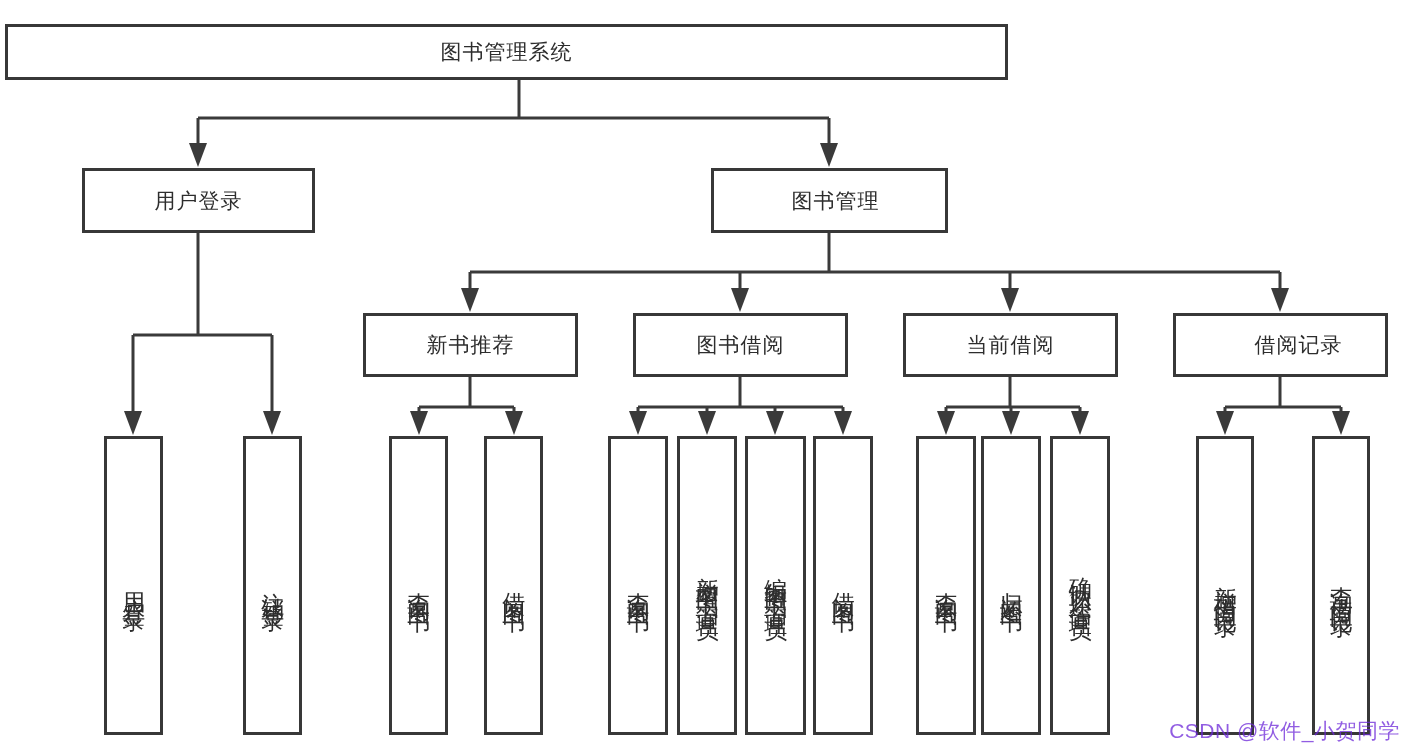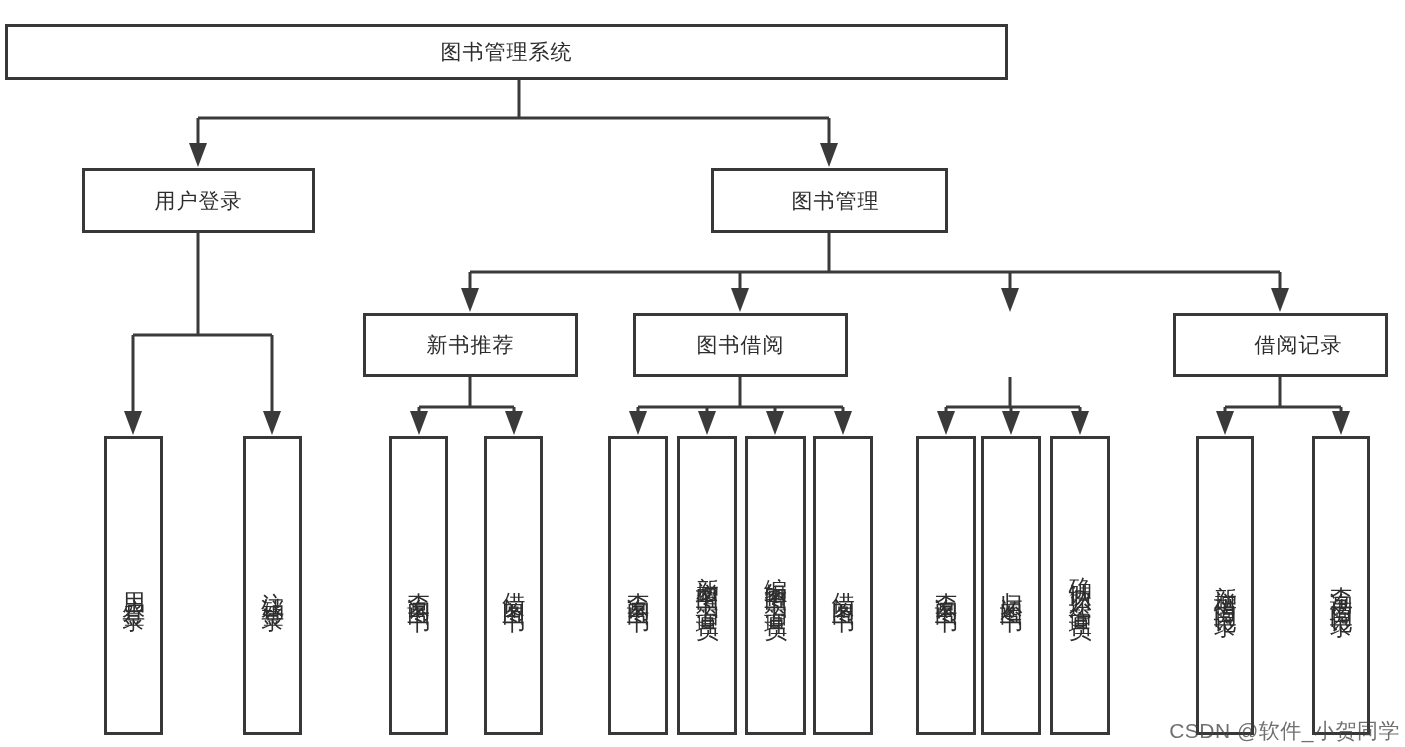--- a/index.html
+++ b/index.html
@@ -46,21 +46,21 @@
     letter-spacing: 6px;
     line-height: 1.1;
     white-space: nowrap;
   }
   .watermark {
     position: absolute;
     right: 5px;
     bottom: 2px;
     font-size: 21px;
     letter-spacing: 0.5px;
-    color: #404040;
+    color: #6d28d9;
     opacity: 0.75;
     z-index: 6;
     white-space: nowrap;
   }
 </style>
 </head>
 <body>
 
 <div class="stage">
 
@@ -104,20 +104,23 @@
   <div class="box" style="left:711px; top:168px; width:237px; height:65px;padding-left:12px;">
     <span class="h-label">图书管理</span>
   </div>
 
   <div class="box" style="left:363px; top:313px; width:215px; height:64px;align-items:center;">
     <span class="h-label">新书推荐</span>
   </div>
   <div class="box" style="left:633px; top:313px; width:215px; height:64px;justify-content:center;">
     <span class="h-label">图书借阅</span>
   </div>
+  <div class="box" style="left:903px; top:313px; width:215px; height:64px;">
+    <span class="h-label">当前借阅</span>
+  </div>
   <div class="box" style="left:1173px; top:313px; width:215px; height:64px;padding-left:36px;">
     <span class="h-label">借阅记录</span>
   </div>
 
   <div class="box" style="left:104px; top:436px; width:59px; height:299px;">
     <span class="v-label">用户登录</span>
   </div>
   <div class="box" style="left:243px; top:436px; width:59px; height:299px;">
     <span class="v-label">注销登录</span>
   </div>

